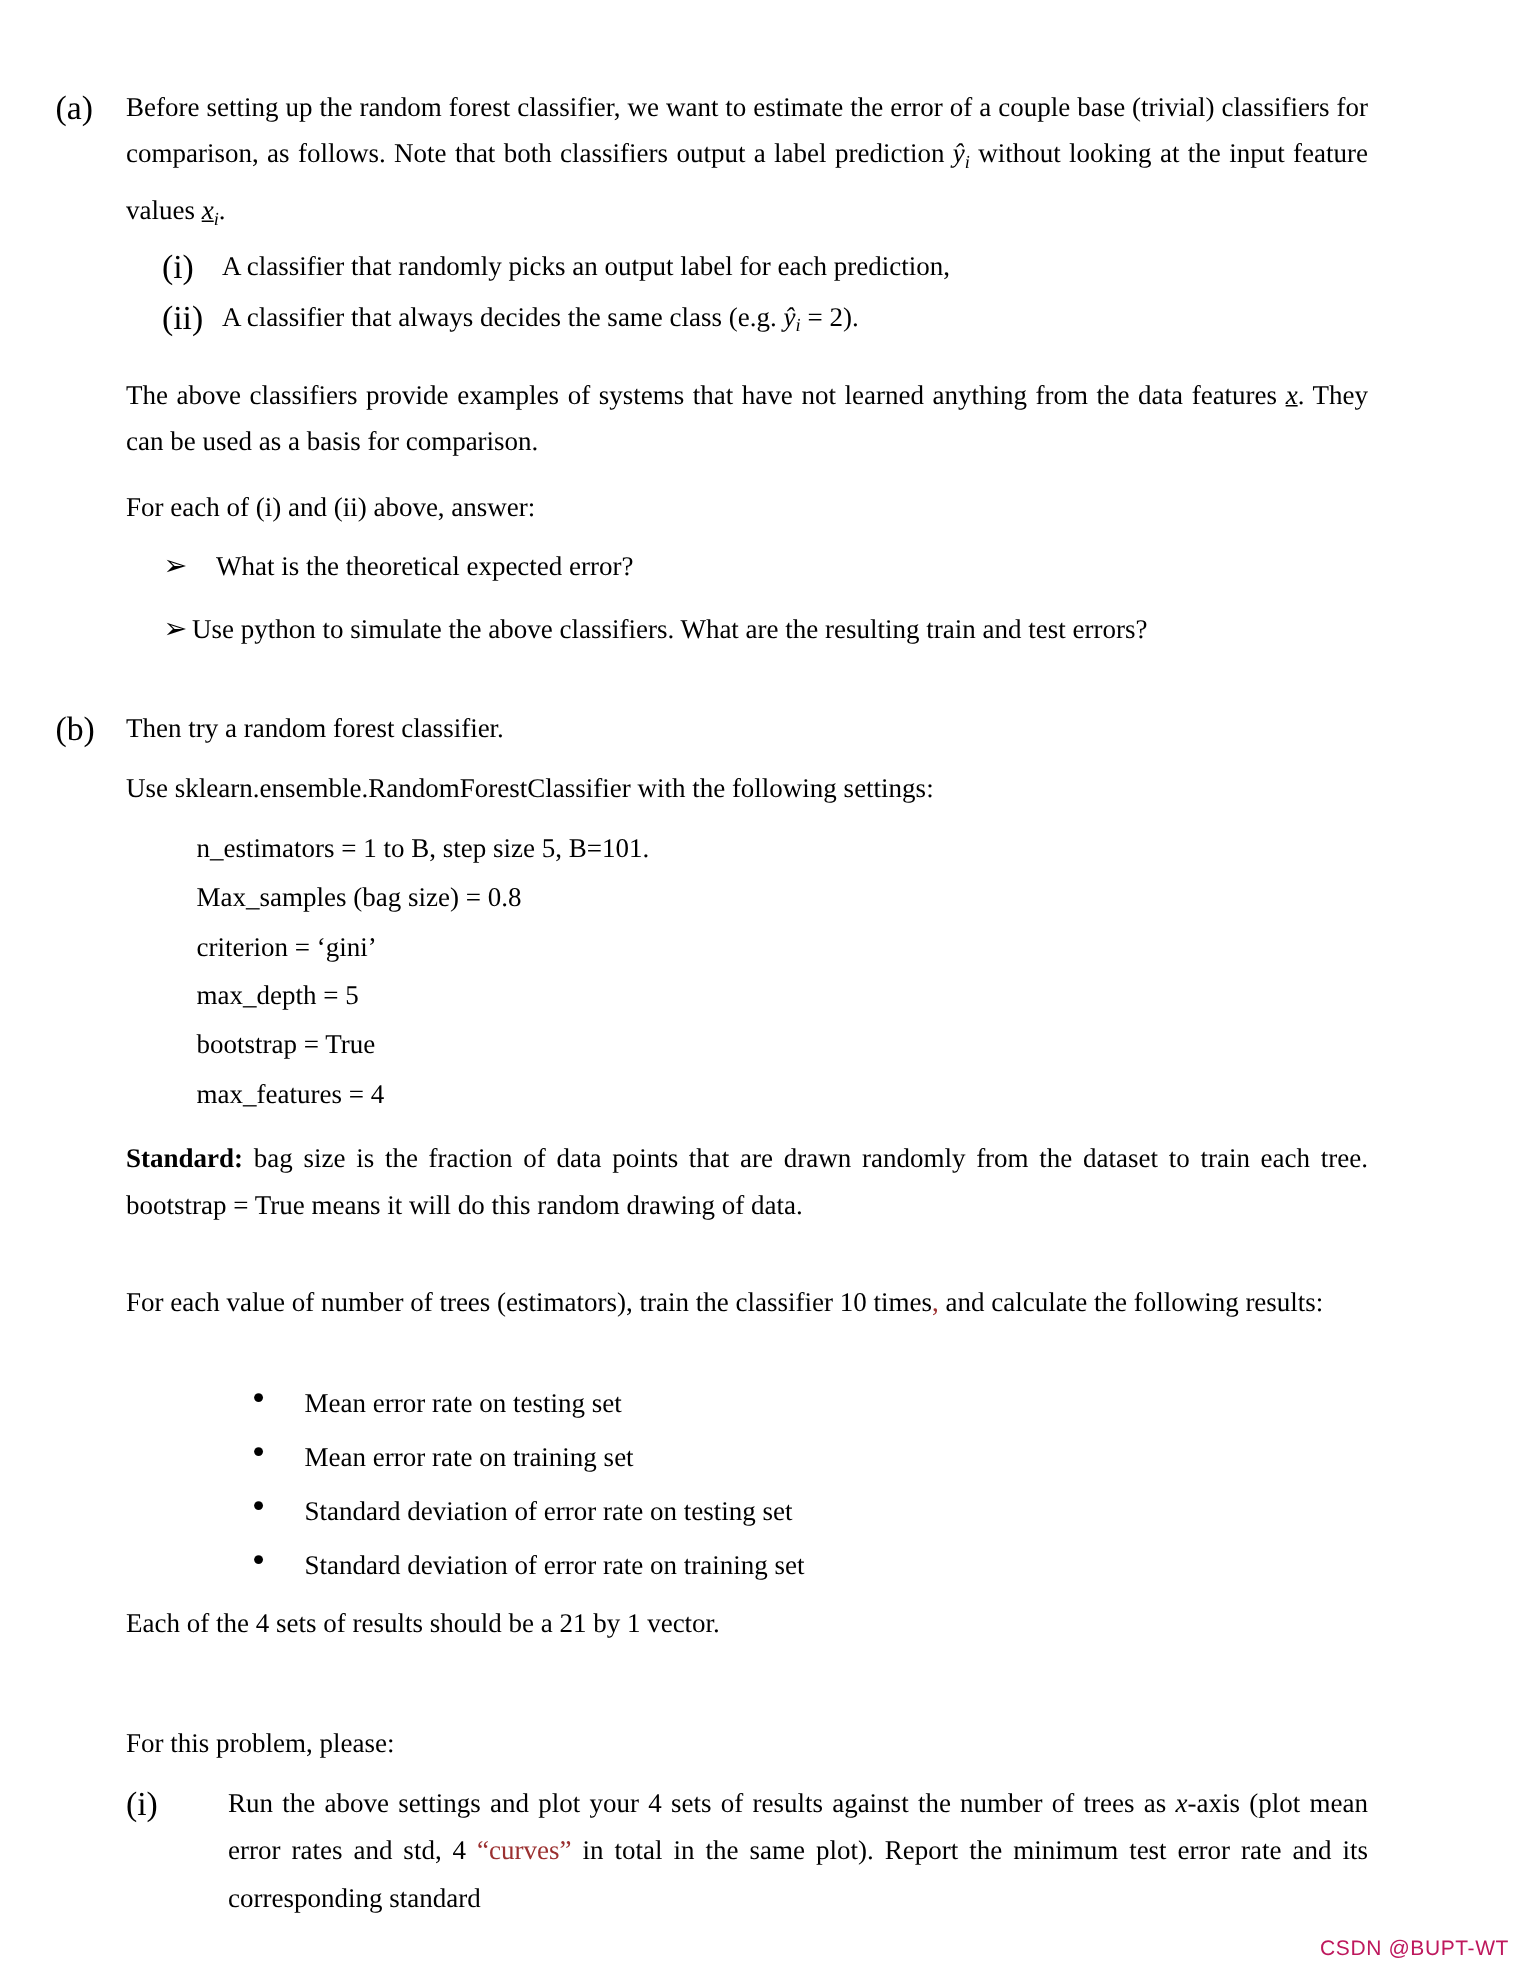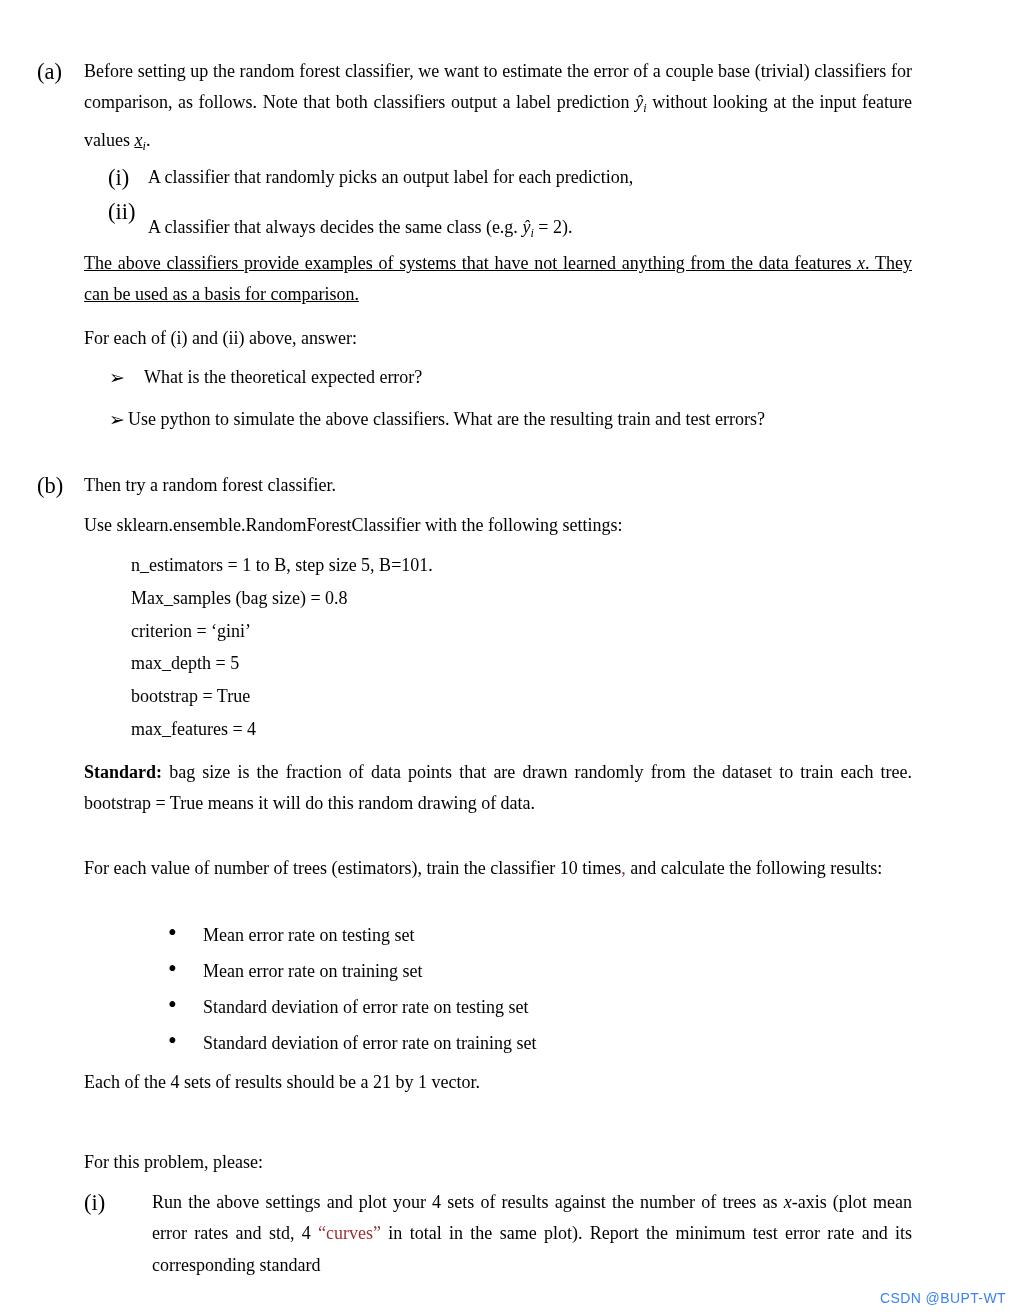--- a/index.html
+++ b/index.html
@@ -94,40 +94,40 @@
   }
 
   
   .watermark {
     position: absolute;
     right: 14px;
     bottom: 10px;
     font-family: "Liberation Sans", "DejaVu Sans", sans-serif;
     font-size: 14px;
     letter-spacing: 0.4px;
-    color: #3b82f6;
+    color: #be185d;
     white-space: nowrap;
   }
 </style>
 </head>
 <body>
 
 <div class="page">
 
   <div class="item-label" style="left:37px; top:56px;">(a)</div>
 
   <div class="blk" style="left:84px; top:56px; width:828px;"><span>Before setting up the random forest classifier, we want to estimate the error of a couple base (trivial) classifiers for comparison, as follows.  Note that both classifiers output a label prediction </span><span class="hatwrap"><span class="mvar">ŷ</span><span class="sub">i</span></span><span> without looking at the input feature values </span><span class="hatwrap"><span class="mvar-u">x</span><span class="sub">i</span></span><span>.</span></div>
 
   <div class="roman-label" style="left:108px; top:162px;">(i)</div>
   <div class="blk nojust" style="left:148px; top:162px; width:770px;">A classifier that randomly picks an output label for each prediction,</div>
 
   <div class="roman-label" style="left:108px; top:196px;">(ii)</div>
-  <div class="blk nojust" style="left:148px; top:212px; width:770px;"><span>A classifier that always decides the same class (e.g. </span><span class="hatwrap"><span class="mvar">ŷ</span><span class="sub">i</span></span><span> = 2).</span></div>
+  <div class="blk nojust" style="left:148px; top:196px; width:770px;"><span>A classifier that always decides the same class (e.g. </span><span class="hatwrap"><span class="mvar">ŷ</span><span class="sub">i</span></span><span> = 2).</span></div>
 
-  <div class="blk" style="left:84px; top:248px; width:828px;text-decoration:underline;"><span>The above classifiers provide examples of systems that have not learned anything from the data features </span><span class="mvar-u">x</span><span>.  They can be used as a basis for comparison.</span></div>
+  <div class="blk" style="left:84px; top:248px; width:828px;"><span>The above classifiers provide examples of systems that have not learned anything from the data features </span><span class="mvar-u">x</span><span>.  They can be used as a basis for comparison.</span></div>
 
   <div class="blk nojust" style="left:84px; top:323px; width:828px;">For each of (i) and (ii) above, answer:</div>
 
   <div class="arrow-glyph" style="left:109px; top:362px;">➢</div>
   <div class="blk nojust" style="left:116px; top:362px; width:790px;margin-left:28px;">What is the theoretical expected error?</div>
 
   <div class="arrow-glyph" style="left:109px; top:404px;">➢</div>
   <div class="blk" style="left:128px; top:404px; width:784px;">Use python to simulate the above classifiers.  What are the resulting train and test errors?</div>
 
   <div class="item-label" style="left:37px; top:470px;">(b)</div>

